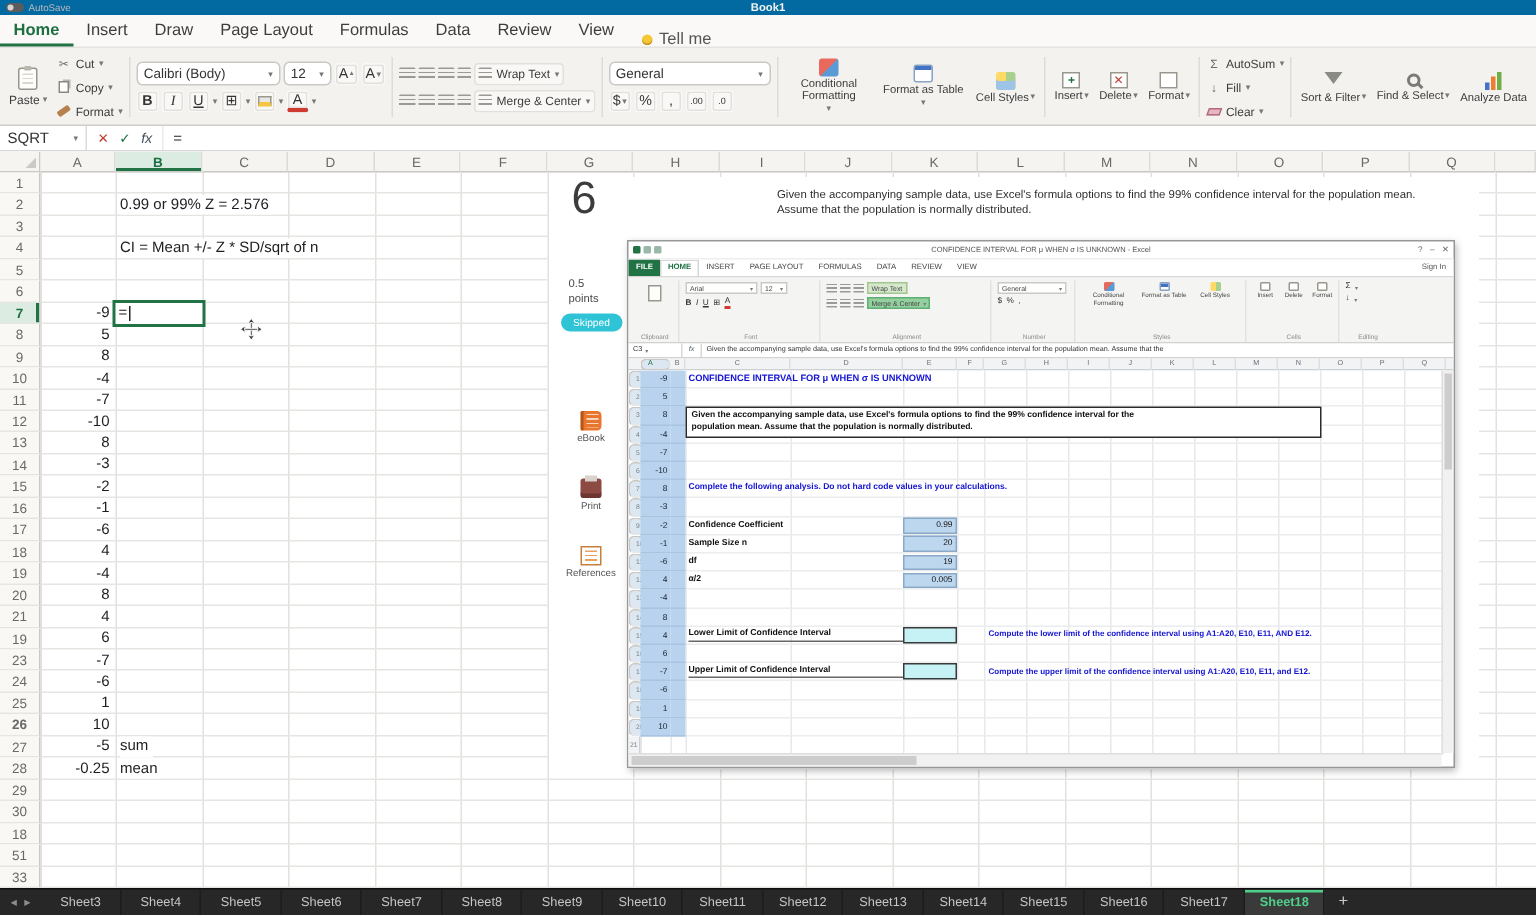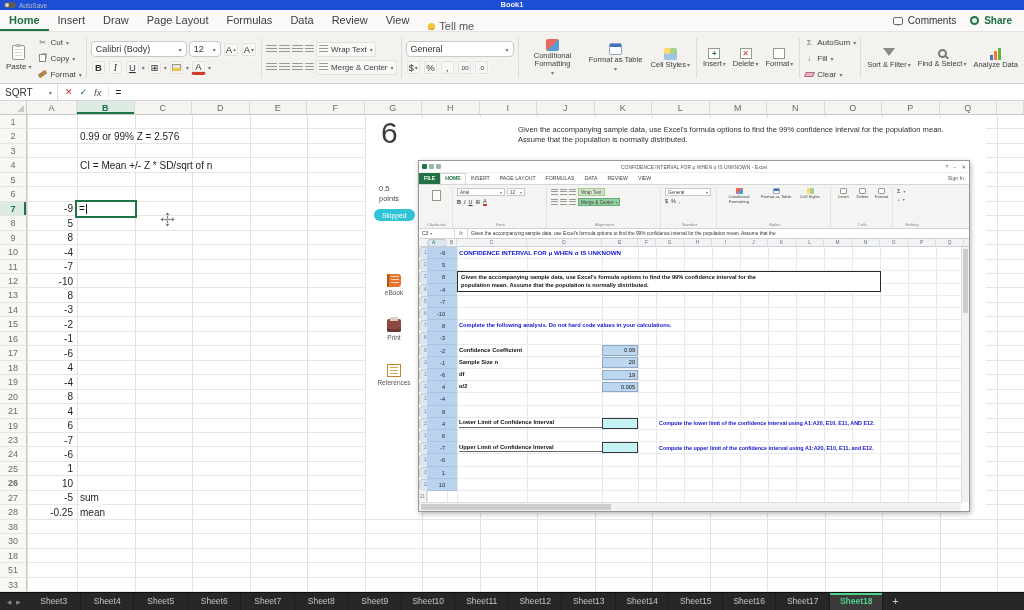--- a/index.html
+++ b/index.html
@@ -1,21 +1,21 @@
 <!DOCTYPE html>
 <html><head>
 <meta charset="utf-8">
 <style>
 *{margin:0;padding:0;box-sizing:border-box;}
 html,body{width:1024px;height:610px;overflow:hidden;background:#fff;
 font-family:"Liberation Sans","DejaVu Sans",sans-serif;}
 #app{position:relative;width:1024px;height:610px;background:#fff;}
 
 
-#topbar{height:10px;background:#1d4ed8;position:relative;}
+#topbar{height:10px;background:#0369a1;position:relative;}
 .autosave{position:absolute;left:4px;top:0;height:10px;display:flex;align-items:center;gap:3px;font-size:6.5px;color:#b9b9b9;}
 .toggle{width:12px;height:6px;border-radius:3px;background:#5c5c5c;position:relative;}
 .toggle::after{content:"";position:absolute;left:1px;top:1px;width:4px;height:4px;border-radius:50%;background:#d6d6d6;}
 .doc-title{position:absolute;left:0;right:0;text-align:center;font-size:7.5px;font-weight:bold;color:#f2f2f2;line-height:10px;}
 
 
 #menubar{height:22px;background:#faf9f7;display:flex;align-items:stretch;border-bottom:1px solid #e5e3e0;}
 #menu-tabs{display:flex;}
 .mtab{padding:0 9px;font-size:11px;line-height:21px;color:#3d3d3d;white-space:nowrap;}
 .mtab.active{color:#1d6f42;font-weight:bold;box-shadow:inset 0 -2px 0 #217346;}
@@ -204,30 +204,20 @@
         <div class="mtab">Draw</div>
         <div class="mtab">Page Layout</div>
         <div class="mtab">Formulas</div>
         <div class="mtab">Data</div>
         <div class="mtab">Review</div>
         <div class="mtab">View</div>
       </div>
     <div class="tellme">
       <span class="bulb"></span>
       <span>Tell me</span>
-    </div>
-    <div class="mb-right">
-      <div class="comments">
-        <span class="bubble"></span>
-        <span>Comments</span>
-      </div>
-      <div class="share">
-        <span class="shicon"></span>
-        <span>Share</span>
-      </div>
     </div>
   </div>
 
   <div id="ribbon">
     <div class="rgroup">
       <div class="bigbtn">
         <span class="icon-clip"></span>
         <span class="blbl">
             <span>Paste</span>
             <span class="dd">▾</span>
@@ -551,21 +541,21 @@
         <div class="rhcell" style="top: 346.455px; height: 14.4545px; line-height: 14.4545px;">24</div>
         <div class="hline" style="top: 359.909px;"></div>
         <div class="rhcell" style="top: 360.909px; height: 14.4545px; line-height: 14.4545px;">25</div>
         <div class="hline" style="top: 374.364px;"></div>
         <div class="rhcell" style="top: 375.364px; height: 14.4545px; line-height: 14.4545px; font-weight: bold;">26</div>
         <div class="hline" style="top: 388.818px;"></div>
         <div class="rhcell" style="top: 389.818px; height: 14.4545px; line-height: 14.4545px;">27</div>
         <div class="hline" style="top: 403.273px;"></div>
         <div class="rhcell" style="top: 404.273px; height: 14.4545px; line-height: 14.4545px;">28</div>
         <div class="hline" style="top: 417.727px;"></div>
-        <div class="rhcell" style="top: 418.727px; height: 14.4545px; line-height: 14.4545px;">38</div>
+        <div class="rhcell" style="top: 418.727px; height: 14.4545px; line-height: 14.4545px;">29</div>
         <div class="hline" style="top: 432.182px;"></div>
         <div class="rhcell" style="top: 433.182px; height: 14.4545px; line-height: 14.4545px;">30</div>
         <div class="hline" style="top: 446.636px;"></div>
         <div class="rhcell" style="top: 447.636px; height: 14.4545px; line-height: 14.4545px;">18</div>
         <div class="hline" style="top: 461.091px;"></div>
         <div class="rhcell" style="top: 462.091px; height: 14.4545px; line-height: 14.4545px;">51</div>
         <div class="hline" style="top: 475.545px;"></div>
         <div class="rhcell" style="top: 476.545px; height: 14.4545px; line-height: 14.4545px;">33</div>
         <div class="hline" style="top: 490px;"></div>
         <div class="cellv" style="top: 28.9545px; left: 80px; background: rgb(255, 255, 255); padding-right: 3px;">0.99 or 99%  Z = 2.576</div>

